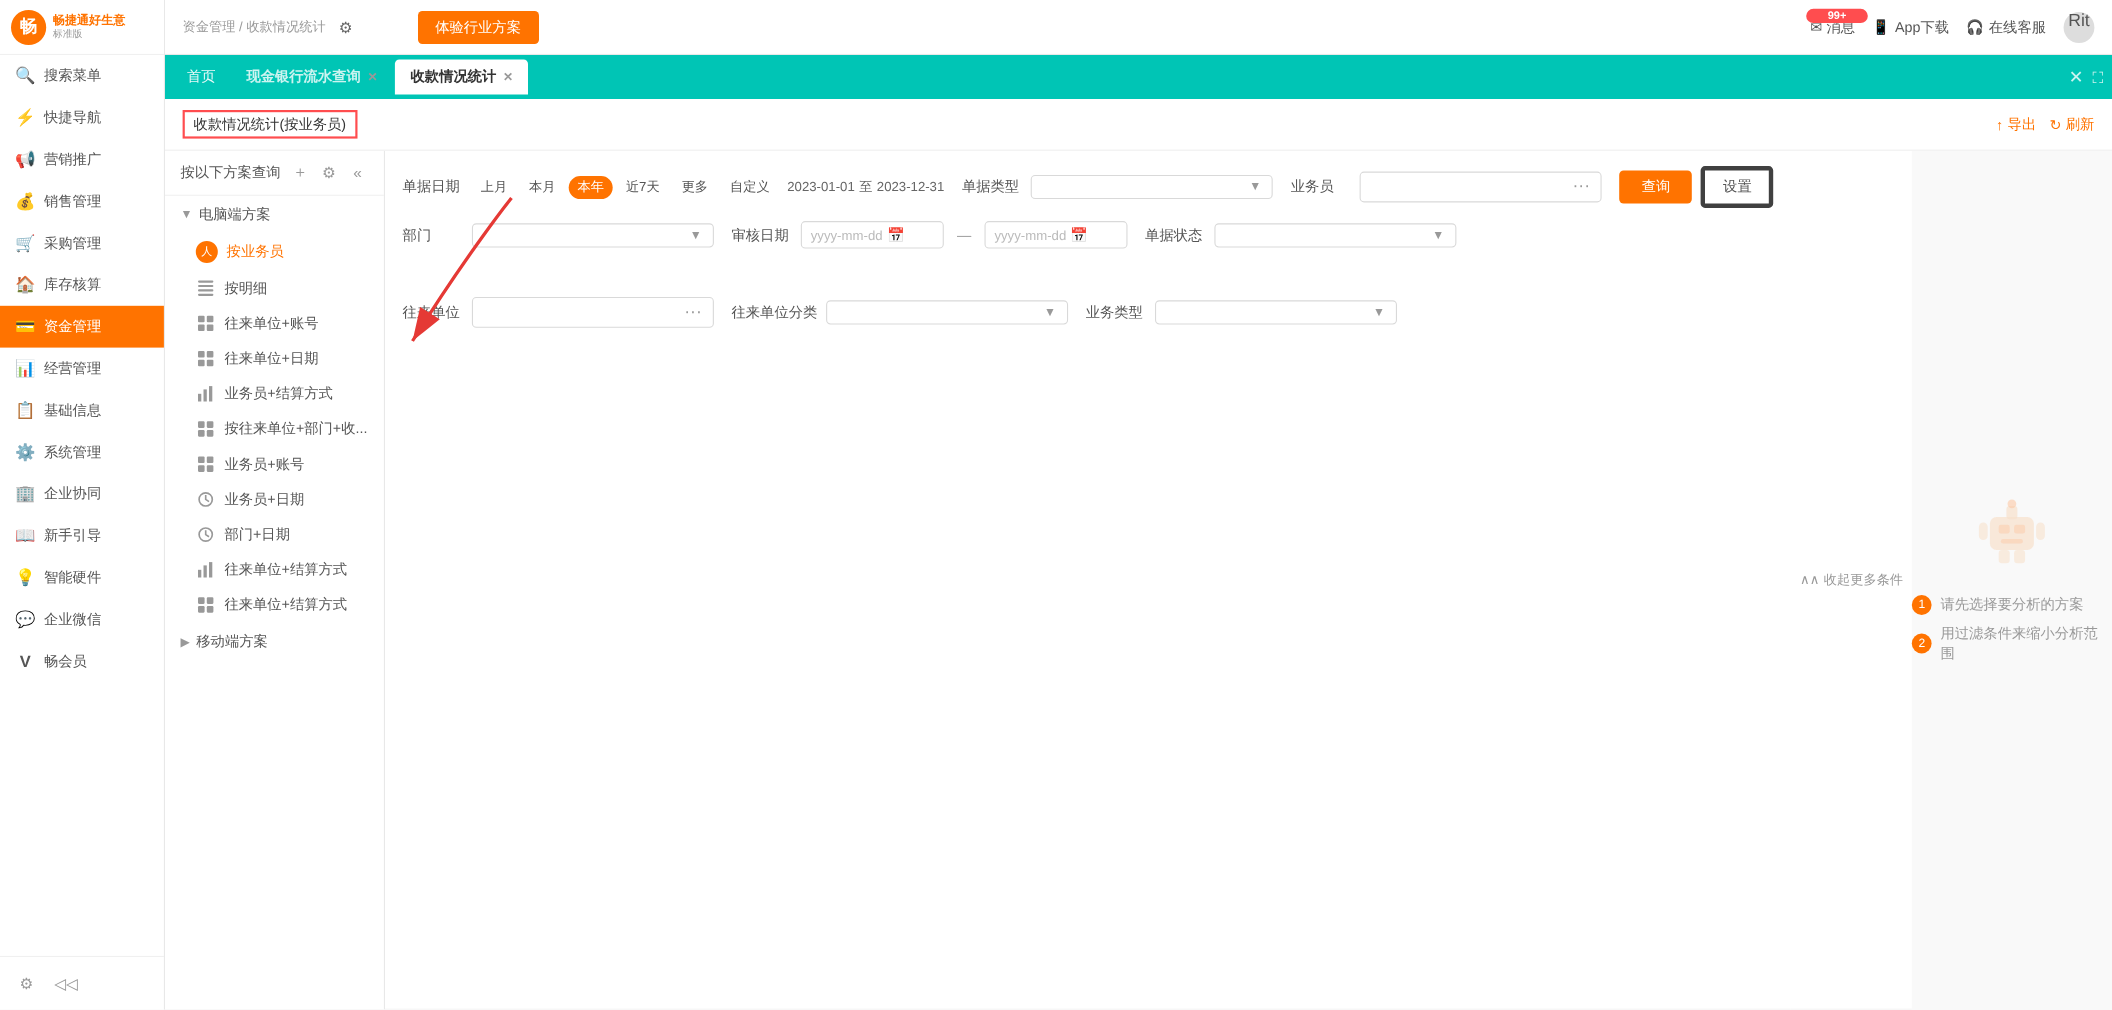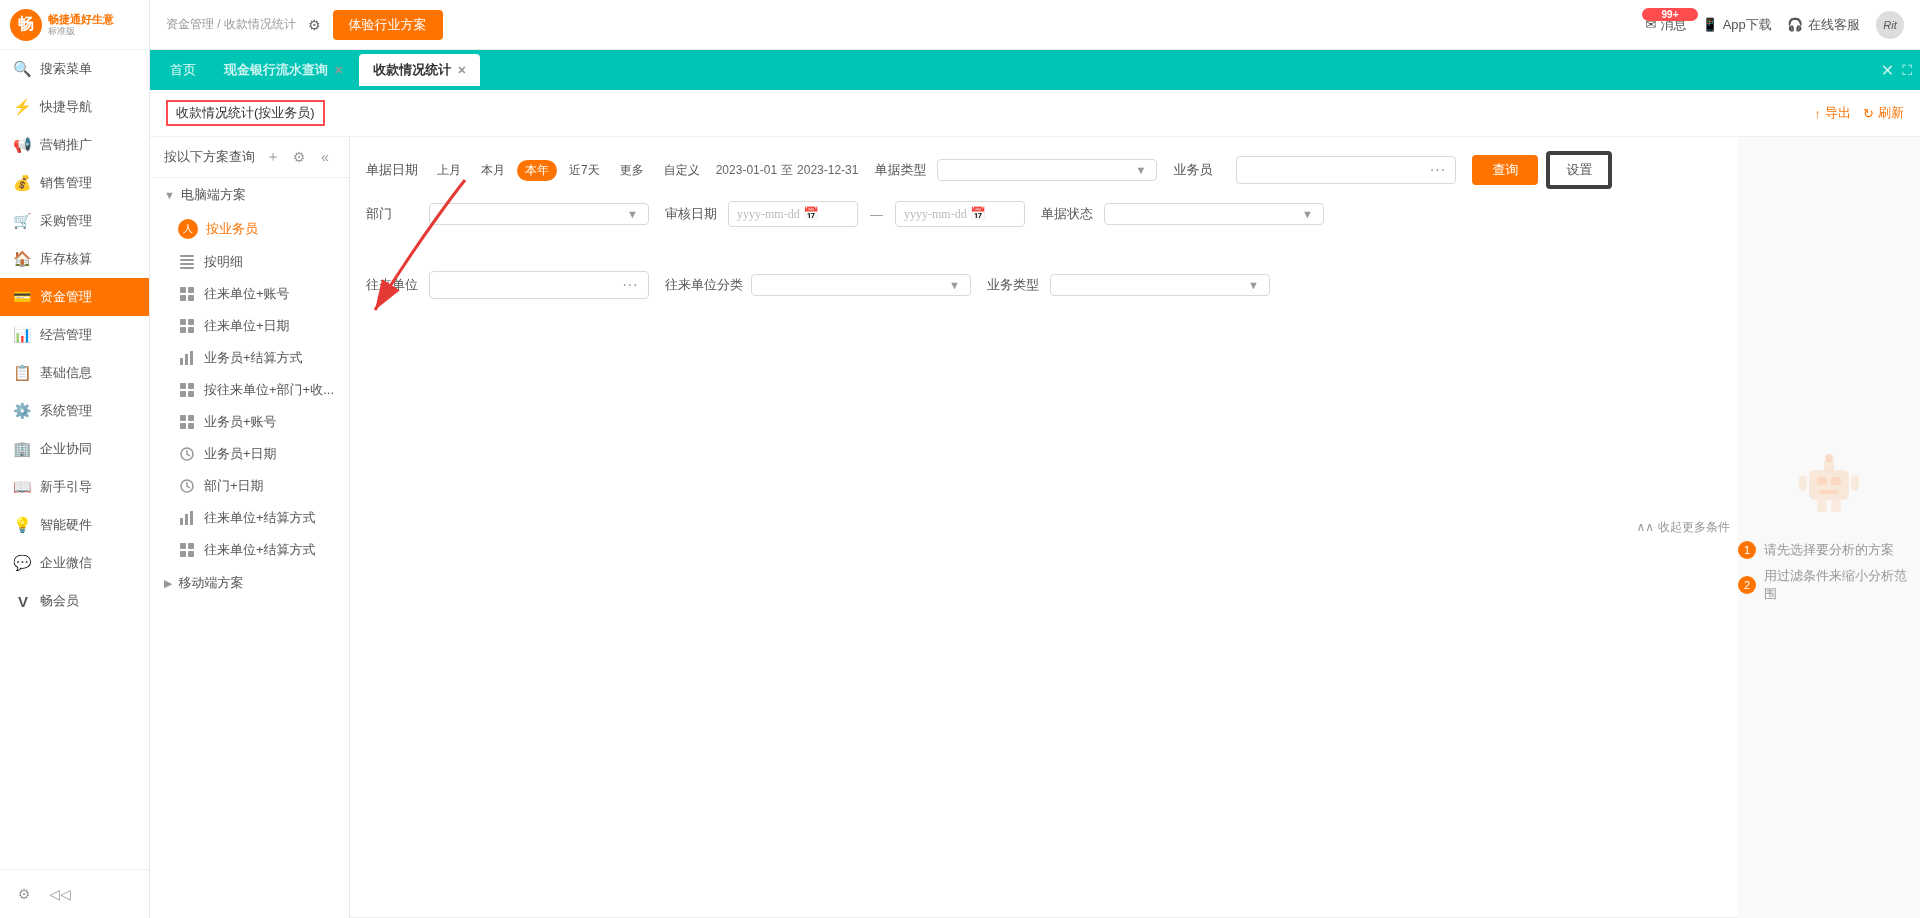--- a/index.html
+++ b/index.html
@@ -22,25 +22,25 @@
     .sidebar-footer { padding: 10px; display: flex; gap: 8px; border-top: 1px solid #f0f0f0; }
     .sidebar-footer-btn { width: 28px; height: 28px; display: flex; align-items: center; justify-content: center; cursor: pointer; color: #999; font-size: 14px; }
 
     
     .main-content { flex: 1; display: flex; flex-direction: column; overflow: hidden; }
 
     
     .top-bar { height: 50px; background: #fff; display: flex; align-items: center; justify-content: space-between; padding: 0 16px; border-bottom: 1px solid #e8e8e8; }
     .top-bar-left { display: flex; align-items: center; gap: 12px; }
     .top-bar-breadcrumb { color: #999; font-size: 12px; display: flex; align-items: center; gap: 4px; }
-    .top-bar-scheme-btn { background: #ff7300; color: white; border: none; padding: 6px 16px; border-radius: 4px; cursor: pointer; font-size: 13px; }
+    .top-bar-scheme-btn { background: #ff7300; color: white; border: none; padding: 6px 16px; border-radius: 4px; cursor: pointer; font-size: 13px; margin-left: 47px; }
     .top-bar-right { display: flex; align-items: center; gap: 16px; font-size: 13px; color: #555; }
     .msg-badge { position: relative; display: inline-flex; align-items: center; gap: 4px; cursor: pointer; }
     .badge { background: #ff4d4f; color: white; font-size: 10px; padding: 1px 20px; border-radius: 10px; position: absolute; top: -8px; right: -12px; font-weight: bold; }
-    .user-avatar { width: 28px; height: 28px; border-radius: 50%; background: #ddd; display: flex; align-items: center; justify-content: center; font-size: 11px; font-style: italic; }
+    .user-avatar { width: 28px; height: 28px; border-radius: 50%; background: #ddd; display: flex; align-items: flex-start; justify-content: center; font-size: 16px; }
 
     
     .tab-bar { height: 40px; background: #00c5b5; display: flex; align-items: center; padding: 0 8px; gap: 2px; }
     .tab-item { display: flex; align-items: center; padding: 0 14px; height: 32px; border-radius: 4px 4px 0 0; cursor: pointer; font-size: 13px; color: rgba(255,255,255,0.8); gap: 6px; font-weight: bold; }
     .tab-item.active { background: #fff; color: #333; }
     .tab-item .tab-close { font-size: 11px; color: #999; cursor: pointer; }
     .tab-home { color: rgba(255,255,255,0.9); padding: 0 12px; font-size: 13px; cursor: pointer; }
     .tab-extra-actions { margin-left: auto; display: flex; align-items: center; gap: 8px; }
     .tab-close-all { color: rgba(255,255,255,0.8); cursor: pointer; font-size: 16px; }
     .tab-maximize { color: rgba(255,255,255,0.8); cursor: pointer; font-size: 14px; }
@@ -75,21 +75,21 @@
     .filter-row:last-child { margin-bottom: 0; margin-top: 44px; }
     .filter-item { display: flex; align-items: center; gap: 8px; }
     .filter-label { color: #555; font-size: 13px; white-space: nowrap; min-width: 55px; }
     .filter-date-group { display: flex; align-items: flex-end; gap: 4px; }
     .date-shortcut { padding: 2px 8px; border-radius: 3px; cursor: pointer; font-size: 12px; color: #555; }
     .date-shortcut.active { background: #ff7300; color: white; border-radius: 12px; }
     .date-range-input { display: flex; align-items: center; gap: 4px; font-size: 12px; color: #666; }
     .filter-select { display: flex; align-items: center; gap: 4px; border: 1px solid #d9d9d9; border-radius: 4px; padding: 4px 10px; min-width: 160px; cursor: pointer; background: #fff; color: #333; font-size: 13px; justify-content: space-between; }
     .filter-select-wide { min-width: 220px; }
     .filter-chevron { color: #999; font-size: 11px; }
-    .filter-date-input { display: flex; align-items: center; border: 1px solid #d9d9d9; border-radius: 4px; padding: 4px 8px; gap: 4px; cursor: pointer; background: #fff; min-width: 130px; font-family: Liberation Serif, serif; }
+    .filter-date-input { display: flex; align-items: center; border: 1px solid #d9d9d9; border-radius: 4px; padding: 4px 8px; gap: 4px; cursor: pointer; background: #fff; min-width: 130px; }
     .filter-date-input .placeholder { color: #bbb; font-size: 12px; }
     .filter-dash { color: #999; padding: 0 4px; }
     .filter-more { color: #999; cursor: pointer; font-size: 16px; margin-left: 4px; }
     .filter-buttons { display: flex; gap: 8px; align-items: center; margin-left: auto; }
     .btn-query { background: #ff7300; color: white; border: none; padding: 6px 20px; border-radius: 4px; cursor: pointer; font-size: 13px; }
     .btn-settings { border: 4px solid #404040; background: white; color: #555; padding: 6px 16px; border-radius: 4px; cursor: pointer; font-size: 13px; }
 
     
     .collapse-bar { display: flex; align-items: center; justify-content: center; padding: 8px; border-bottom: 1px solid #f0f0f0; color: #999; cursor: pointer; font-size: 12px; gap: 4px; }
 

